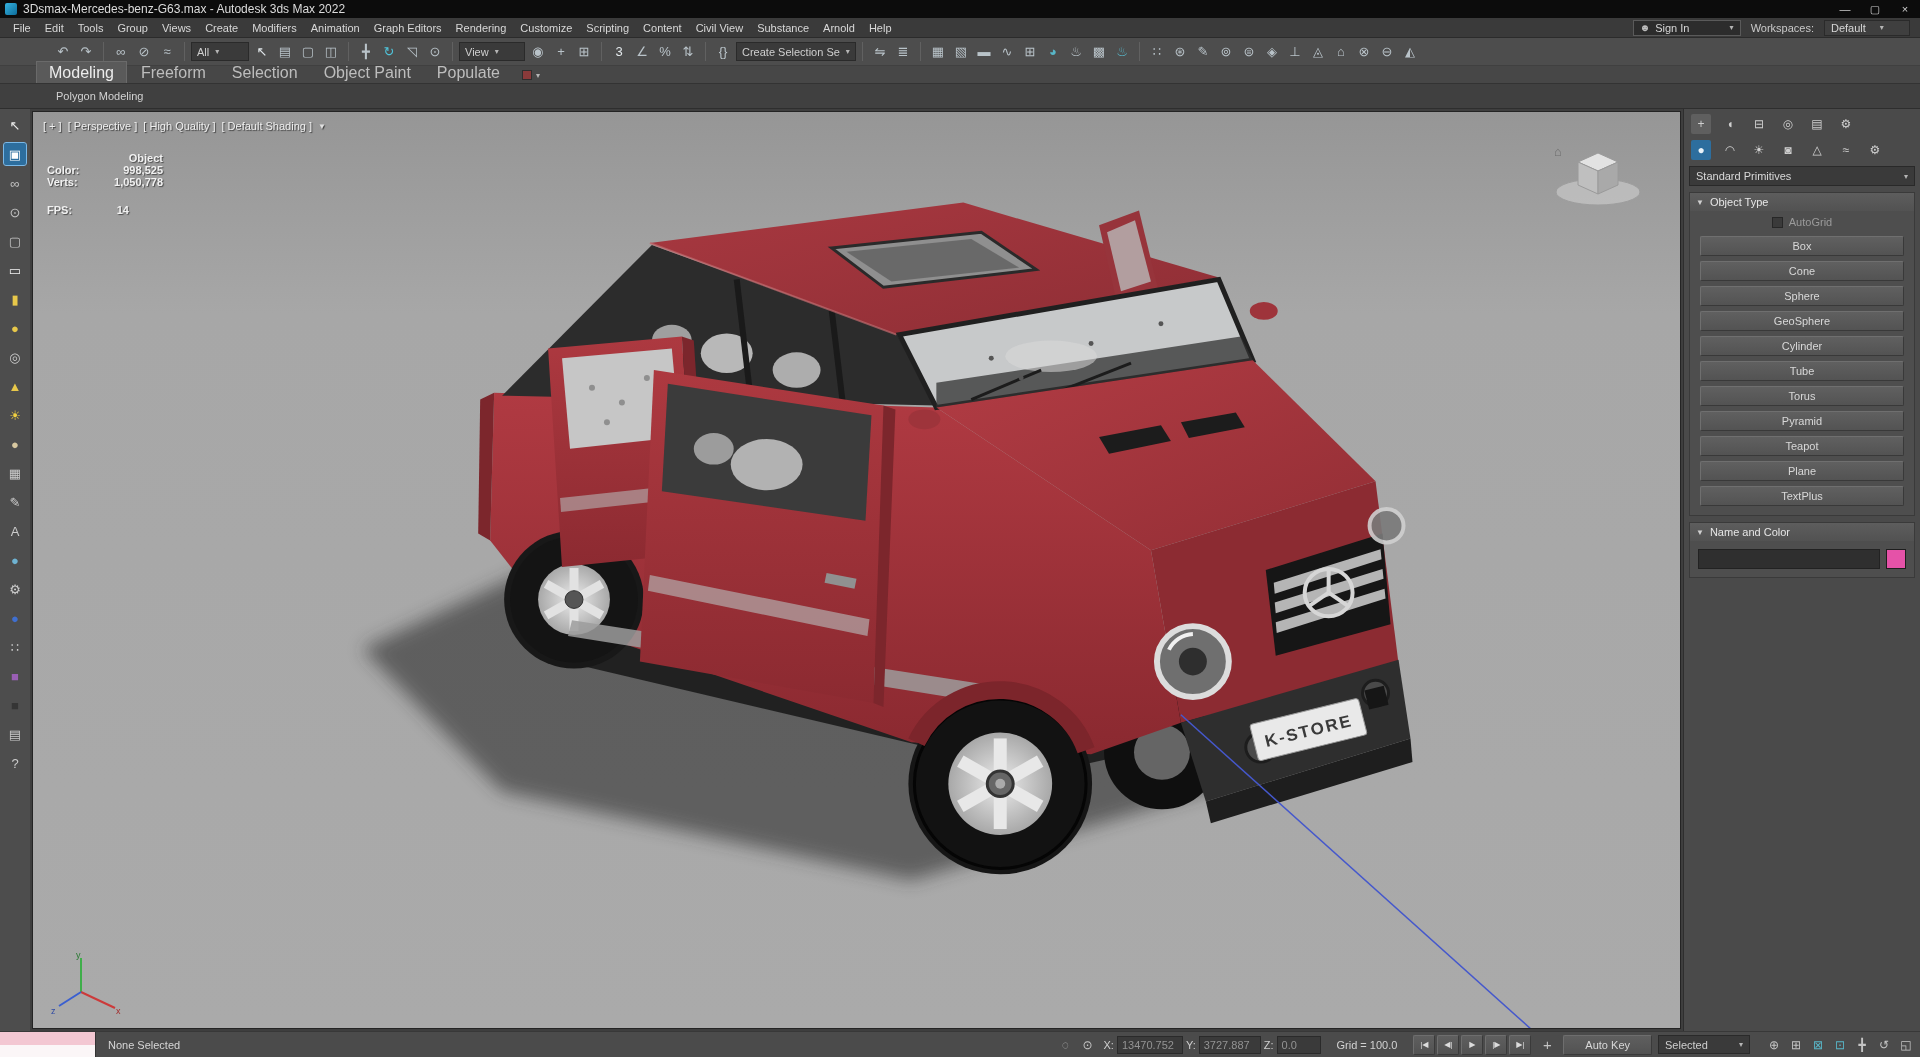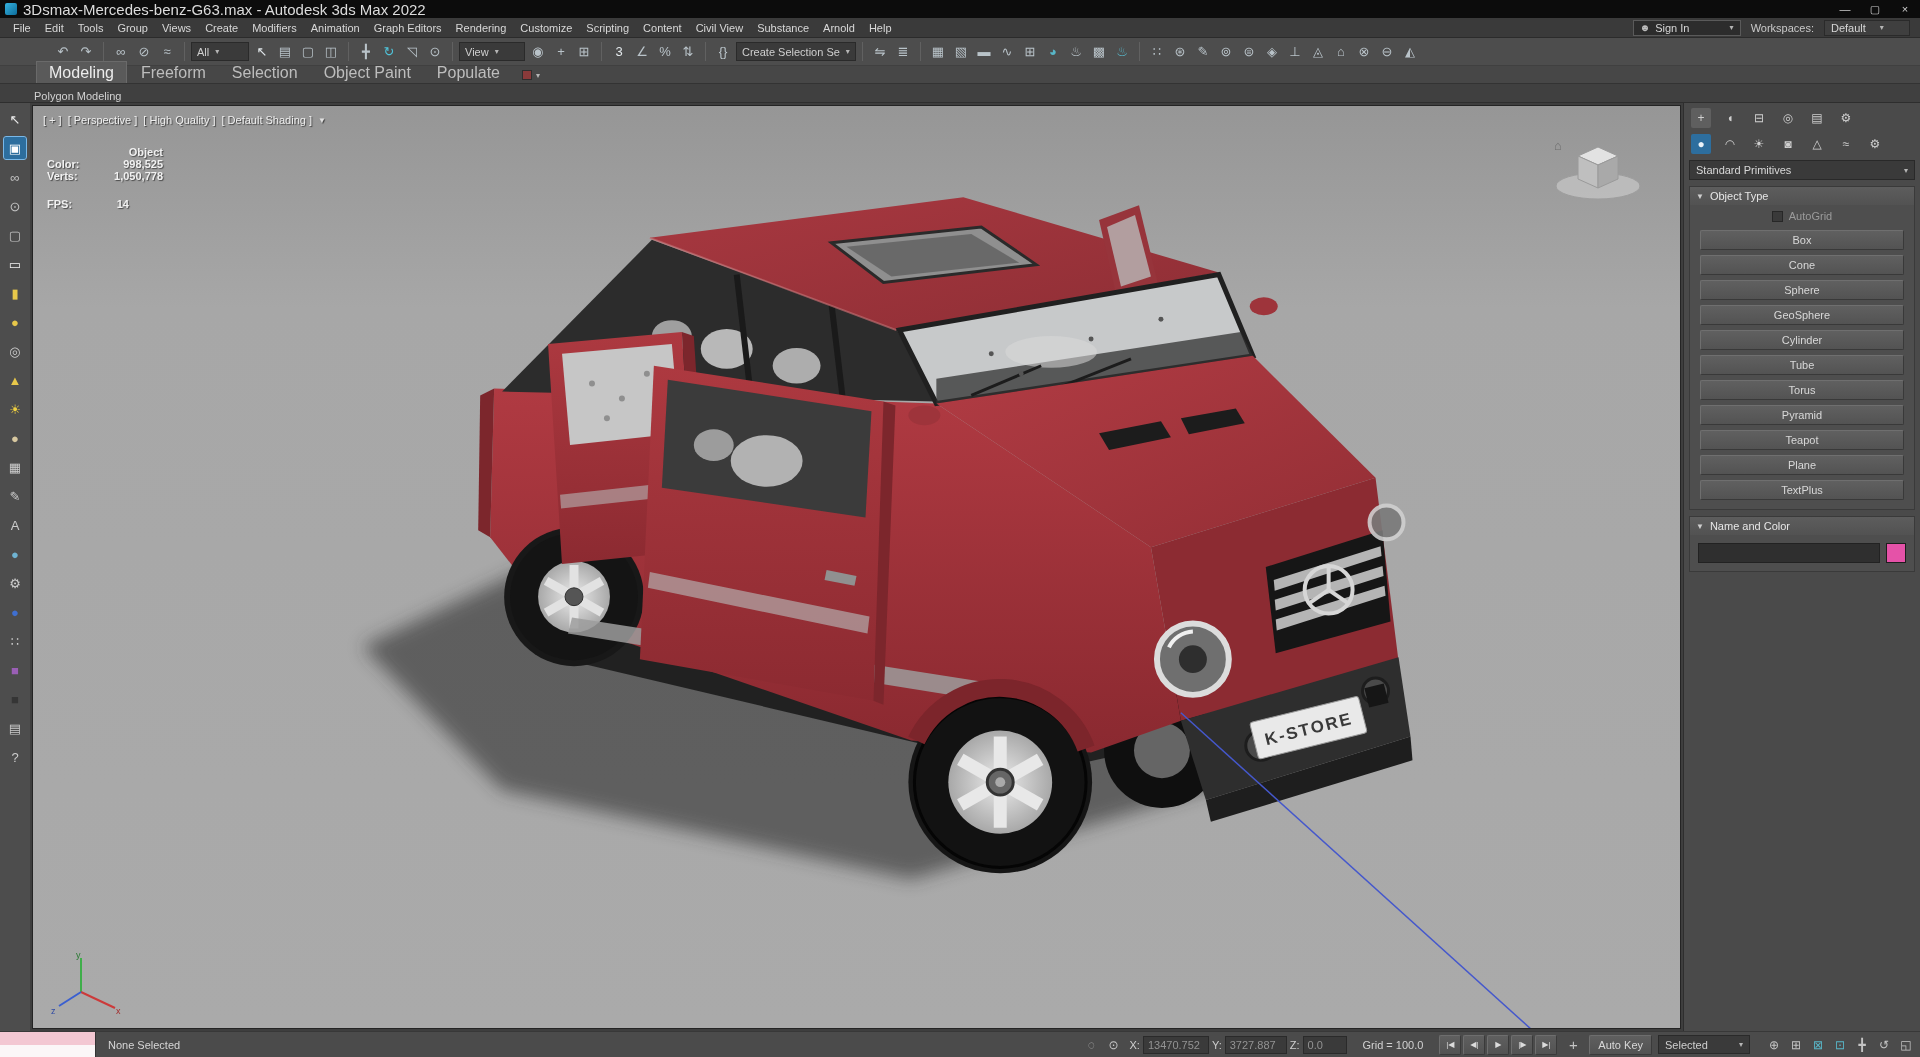--- a/index.html
+++ b/index.html
@@ -2,21 +2,21 @@
 <html style="--accent-blue: #2d6e9e; --object-color: #e552a8;"><head>
 <meta charset="utf-8">
 <style>
   *{margin:0;padding:0;box-sizing:border-box;font-family:"Liberation Sans",sans-serif;user-select:none}
   html,body{width:1920px;height:1057px;background:#222;overflow:hidden}
   .app{width:1920px;height:1057px;display:flex;flex-direction:column;background:#4d4d4d;color:#d6d6d6;font-size:11px}
 
   
   .titlebar{height:18px;background:#0c0c0c;display:flex;align-items:center;gap:6px;padding-left:5px;color:#dcdcdc;flex:0 0 auto}
   .app-logo{width:12px;height:12px;border-radius:2px;background:linear-gradient(135deg,#35b3e0,#0d6d9c)}
-  .title-text{font-size:15px}
+  .title-text{font-size:12px}
   .win-controls{margin-left:auto;display:flex;height:100%}
   .win-btn{width:30px;height:100%;display:flex;align-items:center;justify-content:center;color:#cfcfcf;font-size:11px;cursor:default}
 
   
   .menubar{height:20px;background:#3a3a3a;display:flex;align-items:center;padding:0 6px;border-bottom:1px solid #2b2b2b;flex:0 0 auto}
   .menu-item{padding:2px 7px;color:#d8d8d8;cursor:default}
   .menubar-right{margin-left:auto;display:flex;align-items:center;gap:10px;padding-right:4px}
   .signin{display:flex;align-items:center;gap:5px;background:#2c2c2c;border:1px solid #5a5a5a;padding:1px 6px;min-width:108px;height:16px}
   .signin .caret{margin-left:auto}
   .ws-label{color:#c9c9c9}
@@ -31,21 +31,21 @@
   .tb-icon .glyph{font-size:13px;color:#b9c3c9;line-height:1}
   .tb-select{display:flex;align-items:center;background:#3a3a3a;border:1px solid #2a2a2a;height:19px;padding:0 5px;gap:6px;color:#cfcfcf;cursor:default}
   .tb-select span:first-child{white-space:nowrap;overflow:hidden}
 
   
   .ribbon-tabs{height:17px;background:#474747;display:flex;align-items:flex-end;padding-left:36px;gap:2px;flex:0 0 auto}
   .rtab{padding:2px 12px 1px;font-size:16px;color:#bdbdbd;cursor:default}
   .rtab.active{background:#5a5a5a;color:#ececec;border:1px solid #6a6a6a;border-bottom:none}
   .ribbon-extra{display:flex;align-items:center;gap:4px;margin-left:8px;padding-bottom:3px}
   .ribbon-mini{width:10px;height:10px;background:#8a3a3a;border:1px solid #2e2e2e}
-  .polymod{height:20px;background:#404040;display:flex;align-items:flex-end;padding-left:34px;color:#d2d2d2;border-top:1px solid #333;border-bottom:1px solid #2e2e2e;flex:0 0 auto}
+  .polymod{height:26px;background:#404040;display:flex;align-items:center;padding-left:56px;color:#d2d2d2;border-top:1px solid #333;border-bottom:1px solid #2e2e2e;flex:0 0 auto}
 
   
   .main{flex:1;display:flex;min-height:0;background:#3e3e3e}
   .left-bar{width:30px;background:#4d4d4d;display:flex;flex-direction:column;align-items:center;padding-top:5px;gap:7px;flex:0 0 auto;overflow:hidden}
   .lb-icon{width:22px;height:22px;display:flex;align-items:center;justify-content:center;border-radius:2px;cursor:default}
   .lb-icon .glyph{font-size:13px;color:#c4c4c4;line-height:1}
   .lb-icon.active{background:var(--accent-blue);outline:1px solid #79b8e8}
 
   .viewport{flex:1;position:relative;margin:2px;border:1px solid #242424;background:linear-gradient(#969696,#a7a7a7 22%,#aaaaaa);overflow:hidden}
   .scene{position:absolute;inset:0;width:100%;height:100%}
@@ -91,21 +91,21 @@
   .ml-white{flex:1;background:#fbf6f7}
   .sel-status{color:#d6d6d6;padding-left:6px}
   .flex1{flex:1}
   .sb-icon{width:20px;height:20px;display:flex;align-items:center;justify-content:center;border-radius:2px;cursor:default}
   .sb-icon .glyph{font-size:12px;color:#c4c4c4;line-height:1}
   .coord{display:flex;align-items:center;gap:3px}
   .coord-lbl{color:#cfcfcf}
   .coord-field{height:18px;background:#3a3a3a;border:1px solid #2a2a2a;color:#939393;display:flex;align-items:center;padding:0 4px}
   .grid-lbl{color:#d2d2d2;margin:0 10px}
   .pb-btn{width:22px;height:20px;background:linear-gradient(#5f5f5f,#525252);border:1px solid #3a3a3a;border-top-color:#6e6e6e;border-left-color:#6e6e6e;border-radius:2px;color:#dcdcdc;font-size:8px;display:flex;align-items:center;justify-content:center;cursor:default}
-  .autokey{height:20px;padding:0 8px;background:linear-gradient(#5f5f5f,#525252);border:1px solid #3a3a3a;border-top-color:#6e6e6e;border-left-color:#6e6e6e;border-radius:2px;color:#d8d8d8;display:flex;align-items:center;cursor:default}
+  .autokey{height:20px;padding:0 21px;background:linear-gradient(#5f5f5f,#525252);border:1px solid #3a3a3a;border-top-color:#6e6e6e;border-left-color:#6e6e6e;border-radius:2px;color:#d8d8d8;display:flex;align-items:center;cursor:default}
   .sb-select{display:flex;align-items:center;gap:10px;background:#3a3a3a;border:1px solid #2a2a2a;height:19px;padding:0 6px;min-width:92px;color:#cfcfcf;cursor:default}
   .sb-select .caret{margin-left:auto}
 </style>
 </head>
 <body>
 
 <div class="app">
 
   <div class="titlebar">
     <span class="app-logo"></span>

